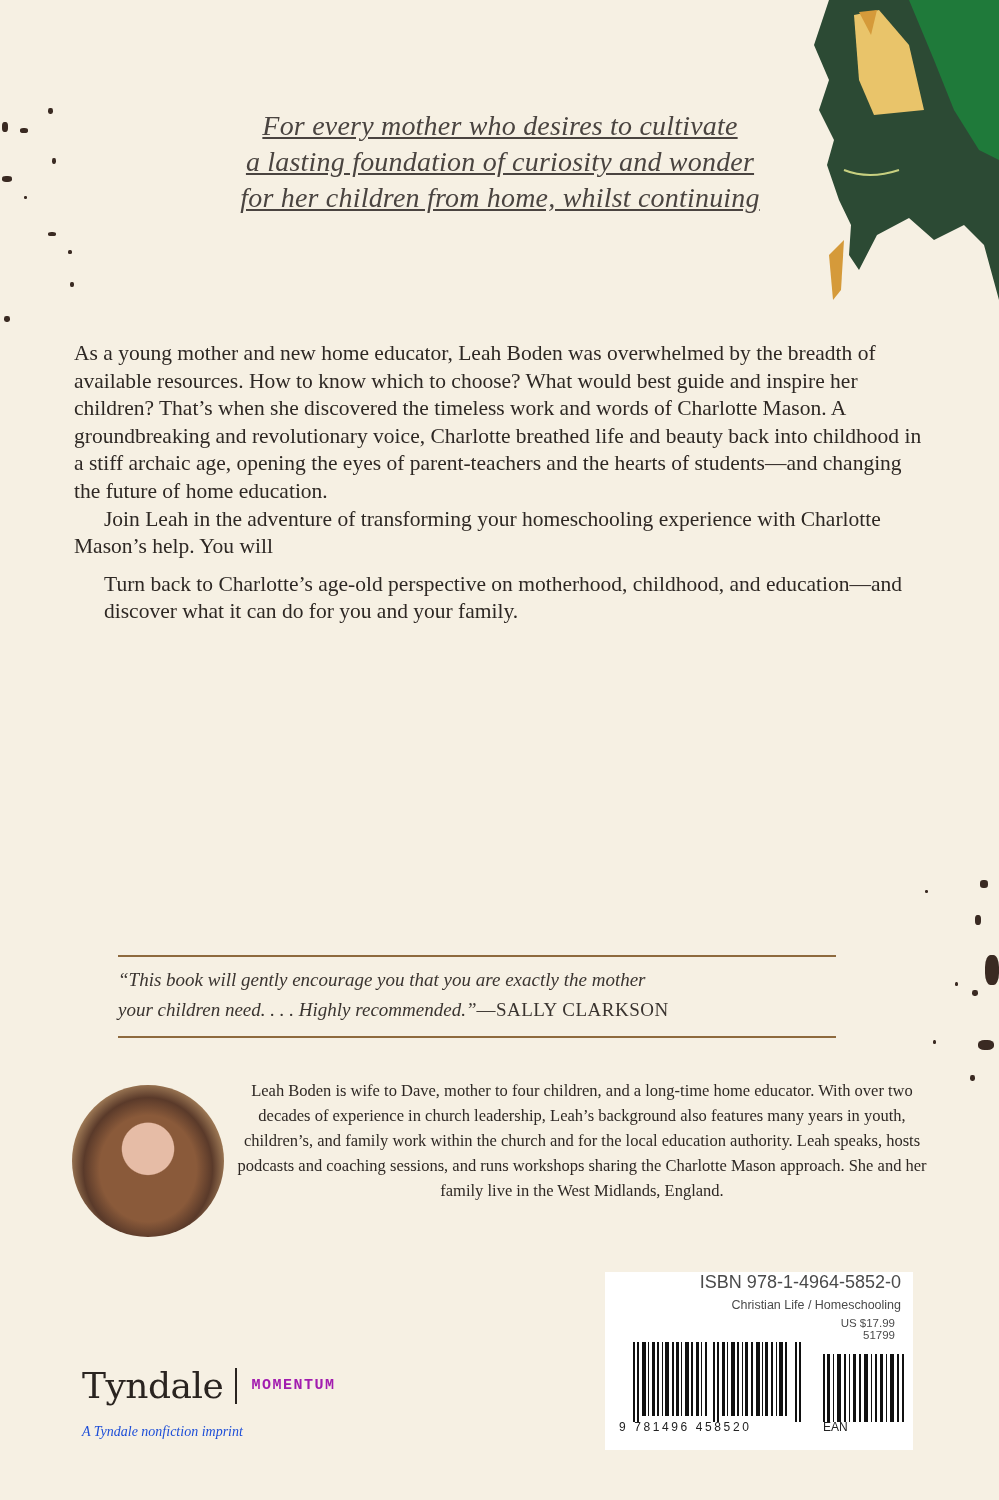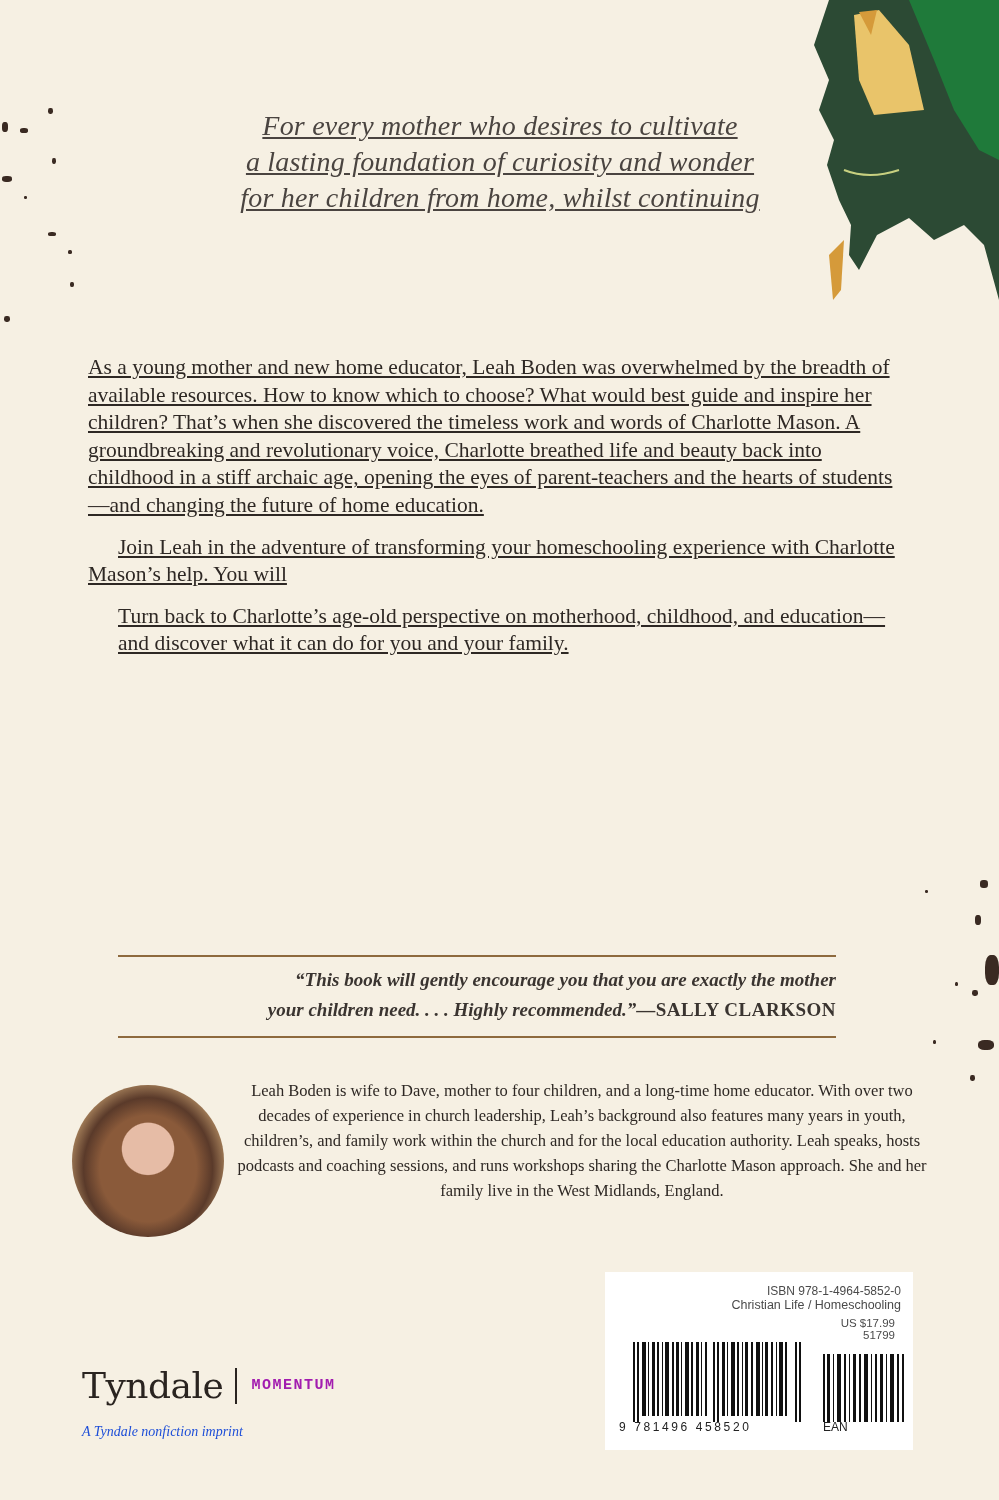--- a/index.html
+++ b/index.html
@@ -14,50 +14,50 @@
   .tagline {
     position: absolute; left: 150px; top: 108px; width: 700px;
     text-align: center; font-style: italic; font-size: 28px; line-height: 36px;
     color: #4a4440; letter-spacing: 0.2px;
   }
   .tagline div { white-space: nowrap; text-decoration: underline; }
   .body-text {
     position: absolute; left: 74px; top: 340px; width: 850px;
     font-size: 21.5px; line-height: 27.6px; color: #2e2824;
   }
-  .body-text p { margin: 14px; text-decoration: underline; }
+  .body-text p { margin: 0; }
   .body-text .indent { text-indent: 30px; }
   .bullets { list-style: none; margin: 10px 0 8px 0; padding: 0 0 0 56px; }
   .bullets li { position: relative; margin-bottom: 6px; padding-left: 0; }
   .bullets li::before {
     content: ""; position: absolute; left: -22px; top: 11px; width: 5px; height: 6px; background: #3a3430;
   }
   .closing { margin-top: 6px !important; padding-left: 30px; }
   .rule { position: absolute; left: 118px; width: 718px; height: 2px; background: #8e6a3e; }
   .quote {
     position: absolute; left: 118px; top: 965px; width: 718px;
-    text-align: right; font-style: italic; font-size: 19px; line-height: 30px; color: #3a3430; font-weight: bold;
+    text-align: left; font-style: italic; font-size: 19px; line-height: 30px; color: #3a3430;
   }
   .quote .attrib { font-style: normal; letter-spacing: 0.5px; }
   .avatar {
     position: absolute; left: 72px; top: 1085px; width: 152px; height: 152px; border-radius: 50%;
     overflow: hidden;
     background: radial-gradient(circle at 50% 42%, #e6bca6 0 22%, transparent 23%),
                 radial-gradient(ellipse at 50% 55%, #8a5a3a 0 45%, #5a3a2a 60%, #c8a070 80%);
   }
   .bio {
     position: absolute; left: 232px; top: 1078px; width: 700px;
     text-align: center; font-size: 16.5px; line-height: 25px; color: #2e2824;
   }
   .barcode-box {
     position: absolute; left: 605px; top: 1272px; width: 308px; height: 178px;
     background: #ffffff;
     font-family: "Liberation Sans", "DejaVu Sans", sans-serif; color: #4a4a4a;
   }
-  .bc-isbn { position: absolute; right: 12px; top: 12px; font-size: 12px; }
+  .bc-isbn { position: absolute; right: 12px; top: 0; font-size: 18px; }
   .bc-cat { position: absolute; right: 12px; top: 26px; font-size: 12.5px; }
   .bc-price { position: absolute; right: 18px; top: 45px; font-size: 11.5px; line-height: 12px; text-align: right; }
   .bars-main { position: absolute; left: 28px; top: 70px; width: 168px; height: 80px; }
   .bars-addon { position: absolute; left: 218px; top: 82px; width: 82px; height: 68px; }
   .bc-num { position: absolute; left: 14px; top: 148px; font-size: 12px; letter-spacing: 2.6px; color: #222; }
   .bc-ean { position: absolute; left: 218px; top: 148px; font-size: 12px; color: #222; }
   .publisher { position: absolute; left: 82px; top: 1365px; display: flex; align-items: center; }
   .pub-name { font-family: "DejaVu Serif", serif; font-size: 36px; color: #2a2420; letter-spacing: -0.5px; }
   .pub-sep { width: 2px; height: 36px; background: #2a2420; margin: 0 14px 0 12px; }
   .pub-imprint { font-family: Liberation Mono, monospace; font-weight: bold; font-size: 15px; letter-spacing: 1.5px; color: #a21caf; }

